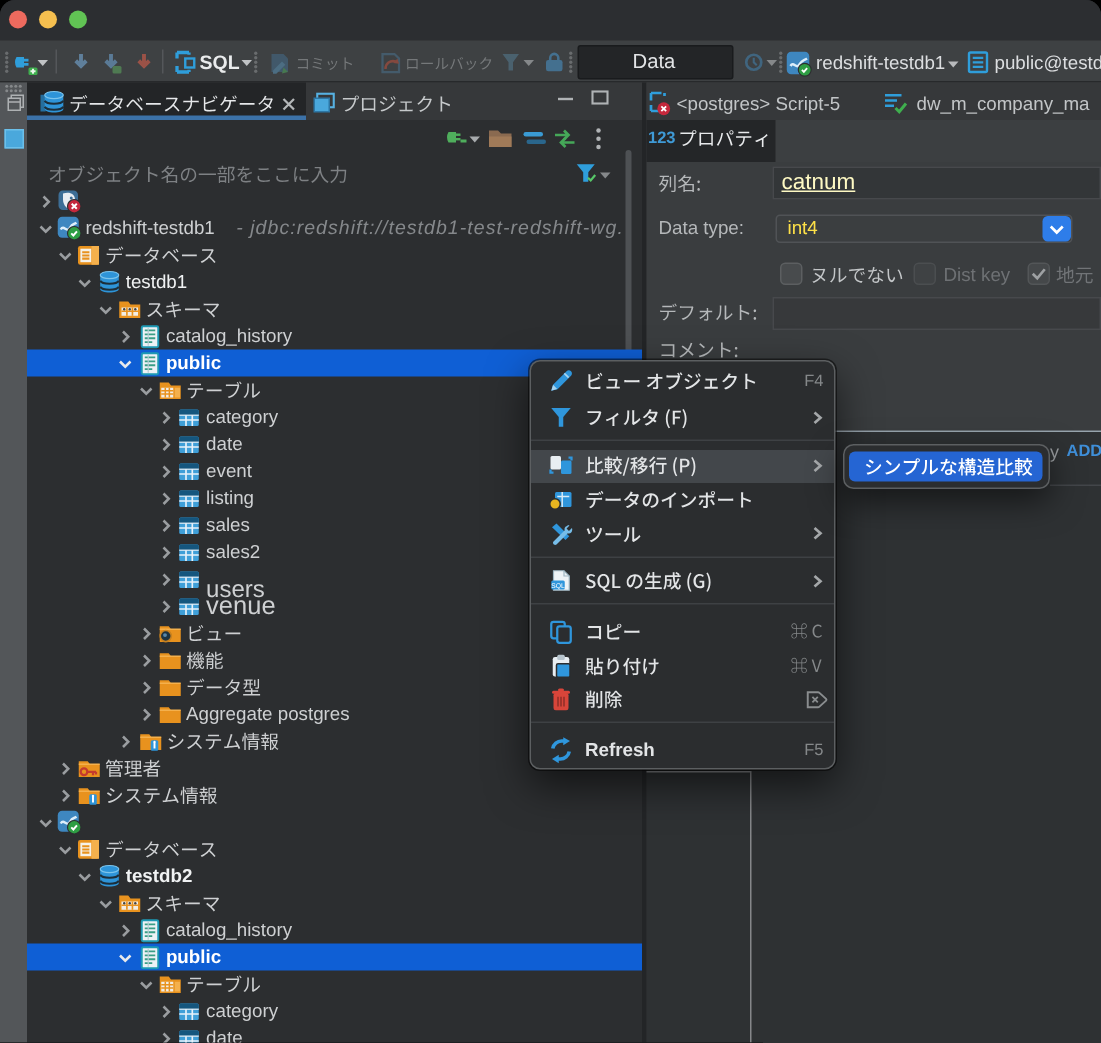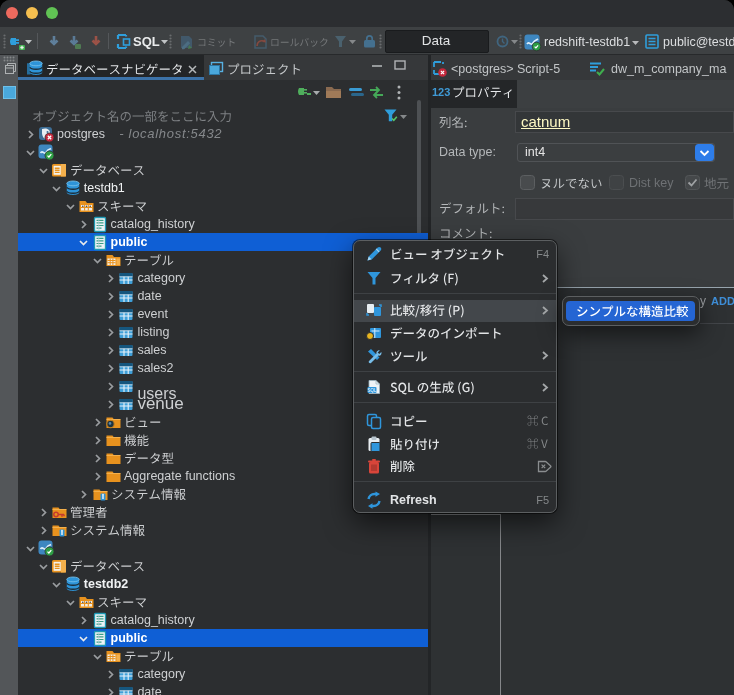--- a/index.html
+++ b/index.html
@@ -295,34 +295,34 @@
     </div>
     <div class="a" style="left:38.0px;top:126px;">
       <svg width="17" height="17" viewBox="0 0 17 17">
         <rect x="1" y="1" width="13" height="13" rx="3" fill="#3d6e96"></rect>
         <path d="M4 3c4-1.5 8 0 8 4 0 3-2 6-4 6s-4-3-4-6z" fill="#e8edf2"></path>
         <circle cx="9.5" cy="6" r="1" fill="#3d6e96"></circle>
         <circle cx="11.5" cy="11.5" r="4.5" fill="#c5283c" stroke="#2c2e30" stroke-width="0.8"></circle>
         <path d="M9.8 9.8l3.4 3.4M13.2 9.8l-3.4 3.4" stroke="#fff" stroke-width="1.3"></path>
       </svg>
     </div>
-    <div class="a txt" style="left:57.0px;top:126px;line-height:16px;font-size:12.5px;color:#ced0d2;">postgres<span style="color:#85888b;font-weight:normal;font-style:italic;margin-left:10px;font-size:13px;letter-spacing:0.7px;"> - localhost:5432</span></div>
     <div class="a" style="left:25.5px;top:149.5px;">
       <svg width="9" height="6">
         <path d="M1 1l3.5 3.5L8 1" stroke="#9a9da0" stroke-width="1.7" fill="none"></path>
       </svg>
     </div>
     <div class="a" style="left:38.0px;top:144px;">
       <svg width="17" height="17" viewBox="0 0 17 17">
         <rect x="0.5" y="0.5" width="14" height="14" rx="3" fill="#3e87c0"></rect>
         <path d="M2.5 9c2-3.5 4 2.5 6-1s2.5-2 4.5-3.5" stroke="#ddeefa" stroke-width="1.6" fill="none"></path>
         <circle cx="11.5" cy="11.5" r="4.5" fill="#2e9e44" stroke="#2c2e30" stroke-width="0.8"></circle>
         <path d="M9.5 11.6l1.4 1.4 2.4-2.8" stroke="#fff" stroke-width="1.3" fill="none"></path>
       </svg>
     </div>
+    <div class="a txt" style="left:57.0px;top:144px;line-height:16px;font-size:12.5px;color:#ced0d2;">redshift-testdb1<span style="color:#85888b;font-weight:normal;font-style:italic;margin-left:10px;font-size:13px;letter-spacing:0.7px;"> - jdbc:redshift://testdb1-test-redshift-wg.</span></div>
     <div class="a" style="left:38.9px;top:167.5px;">
       <svg width="9" height="6">
         <path d="M1 1l3.5 3.5L8 1" stroke="#9a9da0" stroke-width="1.7" fill="none"></path>
       </svg>
     </div>
     <div class="a" style="left:51.4px;top:162px;">
       <svg width="17" height="17" viewBox="0 0 17 17">
         <rect x="1" y="2" width="14" height="12.5" rx="1.5" fill="#e8921e"></rect>
         <rect x="10" y="2" width="5" height="12.5" fill="#f4b04c"></rect>
         <rect x="2.6" y="3.8" width="7.2" height="9" fill="#f5f1e8"></rect>
@@ -580,21 +580,21 @@
       <svg width="6" height="9">
         <path d="M1 1l3.5 3.5L1 8" stroke="#9a9da0" stroke-width="1.7" fill="none"></path>
       </svg>
     </div>
     <div class="a" style="left:105.0px;top:468px;">
       <svg width="17" height="17" viewBox="0 0 17 17">
         <path d="M1.5 3.5h6l1.5 2h6.5v8.5H1.5z" fill="#e8921e"></path>
         <path d="M1.5 5.5h14" stroke="#f4b04c" stroke-width="1"></path>
       </svg>
     </div>
-    <div class="a txt" style="left:124.0px;top:468px;line-height:16px;font-size:12.5px;color:#ced0d2;">Aggregate functions</div>
+    <div class="a txt" style="left:124.0px;top:468px;line-height:16px;font-size:12.5px;color:#ced0d2;">Aggregate postgres</div>
     <div class="a" style="left:81.1px;top:489.5px;">
       <svg width="6" height="9">
         <path d="M1 1l3.5 3.5L1 8" stroke="#9a9da0" stroke-width="1.7" fill="none"></path>
       </svg>
     </div>
     <div class="a" style="left:91.6px;top:486px;">
       <svg width="17" height="17" viewBox="0 0 17 17">
         <path d="M1.5 3.5h6l1.5 2h6.5v8.5H1.5z" fill="#e8921e"></path>
         <path d="M1.5 5.5h14" stroke="#f4b04c" stroke-width="1"></path>
         <rect x="8.5" y="7.5" width="5" height="7" rx="1" fill="#2e94d8"></rect>
@@ -810,21 +810,21 @@
     <div class="a" style="left:431px;top:108px;width:303px;height:179px;background:#3a3d3f;"></div>
     <div class="a" style="left:439px;top:113.0px;">
       <svg width="28" height="18" viewBox="0 0 28 18" style="overflow:visible">
         <path fill="#b5b8ba" d="M7.5 4.9V11.8H8.4V4.9ZM10.5 3.7V13.8C10.5 14.0 10.4 14.1 10.2 14.1C9.9 14.1 9.2 14.1 8.3 14.1C8.5 14.3 8.6 14.8 8.7 15.0C9.8 15.0 10.5 15.0 10.9 14.8C11.3 14.7 11.4 14.4 11.4 13.8V3.7ZM5.5 7.7C5.3 8.7 5.0 9.6 4.6 10.4C4.0 10.0 3.1 9.4 2.4 8.9C2.6 8.6 2.8 8.1 3.0 7.7ZM0.8 4.1V5.0H2.9C2.5 6.9 1.6 8.9 0.3 10.2C0.5 10.3 0.8 10.6 0.9 10.8C1.3 10.5 1.6 10.1 1.9 9.6C2.7 10.1 3.6 10.8 4.2 11.2C3.4 12.7 2.3 13.7 1.1 14.3C1.3 14.5 1.6 14.8 1.8 15.0C4.1 13.7 5.9 11.1 6.6 7.0L6.0 6.8L5.8 6.9H3.3C3.5 6.3 3.7 5.6 3.9 5.0H7.0V4.1ZM17.2 3.5C16.5 4.8 15.0 6.4 13.0 7.5C13.2 7.7 13.5 8.1 13.6 8.3C14.2 7.9 14.8 7.5 15.3 7.1C16.1 7.7 17.0 8.6 17.6 9.2C16.2 10.3 14.5 11.1 12.9 11.6C13.1 11.8 13.3 12.2 13.4 12.4C14.5 12.1 15.6 11.6 16.6 11.0V15.0H17.5V14.5H22.6V15.0H23.6V9.7H18.5C19.9 8.4 21.1 6.9 21.9 5.0L21.2 4.7L21.1 4.8H17.5C17.8 4.4 18.0 4.0 18.2 3.7ZM22.6 13.6H17.5V10.5H22.6ZM16.9 5.6H20.6C20.1 6.7 19.3 7.7 18.3 8.5C17.8 7.9 16.8 7.1 16.0 6.5C16.3 6.2 16.6 5.9 16.9 5.6ZM26.7 9.1C27.2 9.1 27.6 8.8 27.6 8.2C27.6 7.7 27.2 7.4 26.7 7.4C26.3 7.4 25.9 7.7 25.9 8.2C25.9 8.8 26.3 9.1 26.7 9.1ZM26.7 14.2C27.2 14.2 27.6 13.8 27.6 13.3C27.6 12.8 27.2 12.4 26.7 12.4C26.3 12.4 25.9 12.8 25.9 13.3C25.9 13.8 26.3 14.2 26.7 14.2Z"></path>
       </svg>
     </div>
     <div class="a" style="left:515px;top:111px;width:219px;height:22px;background:#333638;border:1px solid #47494c;box-sizing:border-box;"></div>
     <div class="a txt" style="left:521px;top:114.0px;line-height:16px;font-size:15px;color:#fef9c3;text-decoration:underline;">catnum</div>
     <div class="a txt" style="left:439px;top:144.0px;line-height:16px;font-size:12.5px;color:#b5b8ba;">Data type:</div>
     <div class="a" style="left:517px;top:143px;width:198px;height:19px;background:#3b3e40;border:1px solid #505356;border-radius:3px;box-sizing:border-box;"></div>
-    <div class="a txt" style="left:525px;top:144.0px;line-height:16px;font-size:12.5px;color:#e5e5e5;">int4</div>
+    <div class="a txt" style="left:525px;top:144.0px;line-height:16px;font-size:12.5px;color:#fde047;">int4</div>
     <div class="a" style="left:695px;top:144px;">
       <svg width="19" height="17">
 <rect width="19" height="17" rx="3.5" fill="#2e7de9"></rect>
         <path d="M5.5 7l4 4 4-4" stroke="#fff" stroke-width="1.8" fill="none"></path>
       </svg>
     </div>
     <div class="a" style="left:520px;top:175px;width:15px;height:15px;background:#484b4d;border:1px solid #5c5f61;border-radius:3.5px;box-sizing:border-box;"></div>
     <div class="a" style="left:540px;top:173.5px;">
       <svg width="62" height="18" viewBox="0 0 62 18" style="overflow:visible">
         <path fill="#c2c5c7" d="M3.6 7.9 3.0 8.7C4.0 9.2 5.2 10.0 6.3 10.8C5.1 12.1 3.5 13.2 1.6 13.7L2.5 14.6C4.2 14.0 5.9 12.9 7.2 11.4C8.1 12.2 8.9 12.9 9.6 13.5L10.3 12.6C9.7 12.0 8.8 11.3 7.8 10.6C8.7 9.5 9.4 8.0 9.9 6.4C10.0 6.1 10.1 5.9 10.2 5.7L9.5 5.2C9.3 5.2 9.1 5.3 8.8 5.3C8.2 5.3 4.5 5.3 3.7 5.3C3.2 5.3 2.7 5.2 2.3 5.2V6.3C2.7 6.3 3.2 6.2 3.7 6.2C4.5 6.2 8.1 6.2 8.8 6.2C8.5 7.5 7.9 8.9 7.0 10.0C5.9 9.2 4.7 8.5 3.6 7.9ZM19.1 13.7 19.7 14.3C19.8 14.2 19.9 14.1 20.1 14.0C21.6 13.3 23.3 12.0 24.4 10.5L23.8 9.7C22.9 11.1 21.3 12.2 20.2 12.8C20.2 12.4 20.2 6.3 20.2 5.5C20.2 5.1 20.2 4.7 20.2 4.6H19.1C19.1 4.7 19.1 5.1 19.1 5.5C19.1 6.3 19.1 12.5 19.1 13.0C19.1 13.3 19.1 13.5 19.1 13.7ZM13.3 13.7 14.3 14.3C15.3 13.4 16.1 12.2 16.5 10.9C16.8 9.6 16.9 6.9 16.9 5.6C16.9 5.2 16.9 4.8 16.9 4.7H15.8C15.8 4.9 15.9 5.2 15.9 5.6C15.9 7.0 15.9 9.5 15.5 10.6C15.1 11.8 14.4 12.9 13.3 13.7ZM26.0 5.8 26.1 6.9C27.4 6.6 30.6 6.3 32.0 6.1C30.8 6.8 29.6 8.4 29.6 10.3C29.6 13.1 32.3 14.4 34.6 14.5L35.0 13.4C32.9 13.3 30.6 12.6 30.6 10.1C30.6 8.6 31.7 6.8 33.5 6.2C34.1 6.0 35.2 6.0 36.0 6.0V5.0C35.1 5.0 33.9 5.1 32.6 5.2C30.3 5.4 27.9 5.6 27.1 5.7C26.9 5.7 26.5 5.8 26.0 5.8ZM34.1 7.5 33.5 7.8C33.9 8.3 34.2 8.9 34.5 9.6L35.2 9.2C34.9 8.7 34.4 7.9 34.1 7.5ZM35.5 7.0 34.9 7.3C35.3 7.8 35.6 8.4 36.0 9.0L36.6 8.7C36.3 8.2 35.8 7.4 35.5 7.0ZM48.6 8.3 49.1 7.4C48.6 7.0 47.1 6.2 46.2 5.8L45.7 6.5C46.6 6.9 47.9 7.7 48.6 8.3ZM45.3 11.9 45.3 12.5C45.3 13.2 44.9 13.7 43.9 13.7C42.9 13.7 42.5 13.3 42.5 12.8C42.5 12.2 43.1 11.8 44.0 11.8C44.4 11.8 44.9 11.8 45.3 11.9ZM46.1 7.9H45.1C45.1 8.8 45.2 10.1 45.2 11.1C44.9 11.0 44.5 11.0 44.0 11.0C42.6 11.0 41.5 11.7 41.5 12.8C41.5 14.1 42.6 14.6 44.0 14.6C45.6 14.6 46.2 13.8 46.2 12.8L46.2 12.3C47.0 12.7 47.7 13.3 48.2 13.7L48.8 12.9C48.1 12.3 47.2 11.7 46.2 11.3L46.1 9.3C46.1 8.8 46.1 8.4 46.1 7.9ZM43.1 4.1 42.0 4.0C42.0 4.7 41.8 5.4 41.6 6.1C41.2 6.2 40.7 6.2 40.2 6.2C39.7 6.2 39.2 6.2 38.7 6.1L38.8 7.0C39.2 7.1 39.8 7.1 40.2 7.1C40.6 7.1 41.0 7.1 41.4 7.0C40.8 8.5 39.7 10.5 38.7 11.7L39.6 12.2C40.6 10.9 41.8 8.7 42.4 6.9C43.2 6.8 44.0 6.7 44.6 6.5L44.6 5.5C44.0 5.8 43.3 5.9 42.6 6.0C42.9 5.3 43.0 4.5 43.1 4.1ZM52.8 5.3 51.6 5.2C51.6 5.5 51.7 6.1 51.7 6.4C51.7 7.1 51.7 8.6 51.8 9.7C52.1 12.9 53.3 14.1 54.5 14.1C55.3 14.1 56.1 13.4 56.8 11.3L56.0 10.4C55.7 11.6 55.1 12.9 54.5 12.9C53.6 12.9 53.0 11.5 52.8 9.4C52.7 8.4 52.7 7.3 52.7 6.5C52.7 6.2 52.7 5.6 52.8 5.3ZM59.3 5.6 58.3 6.0C59.5 7.4 60.3 10.0 60.5 12.2L61.5 11.8C61.3 9.7 60.4 7.1 59.3 5.6Z"></path>

